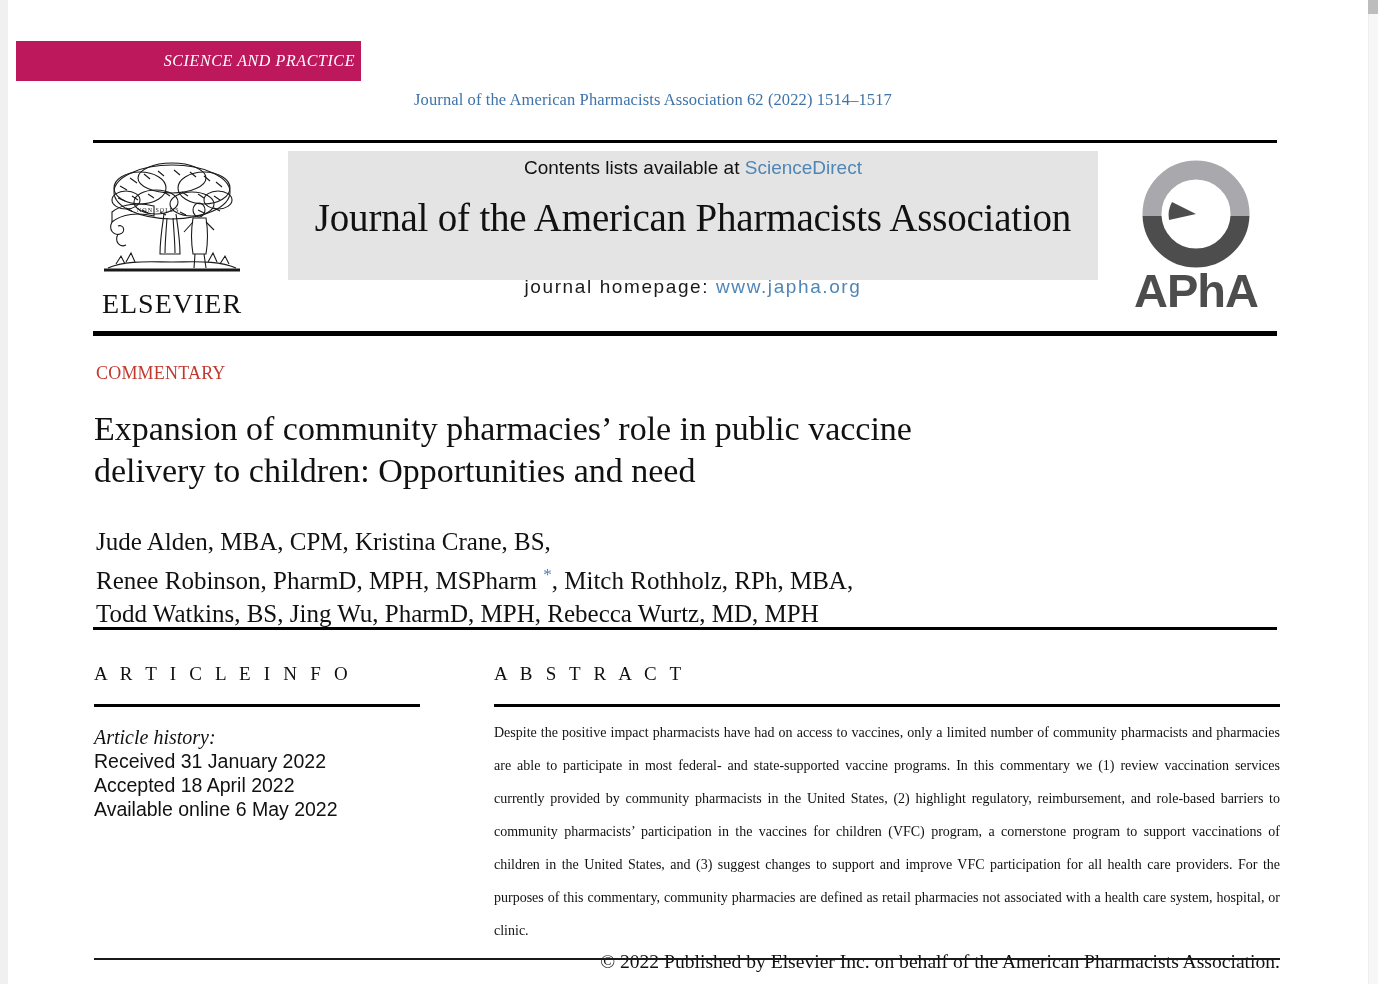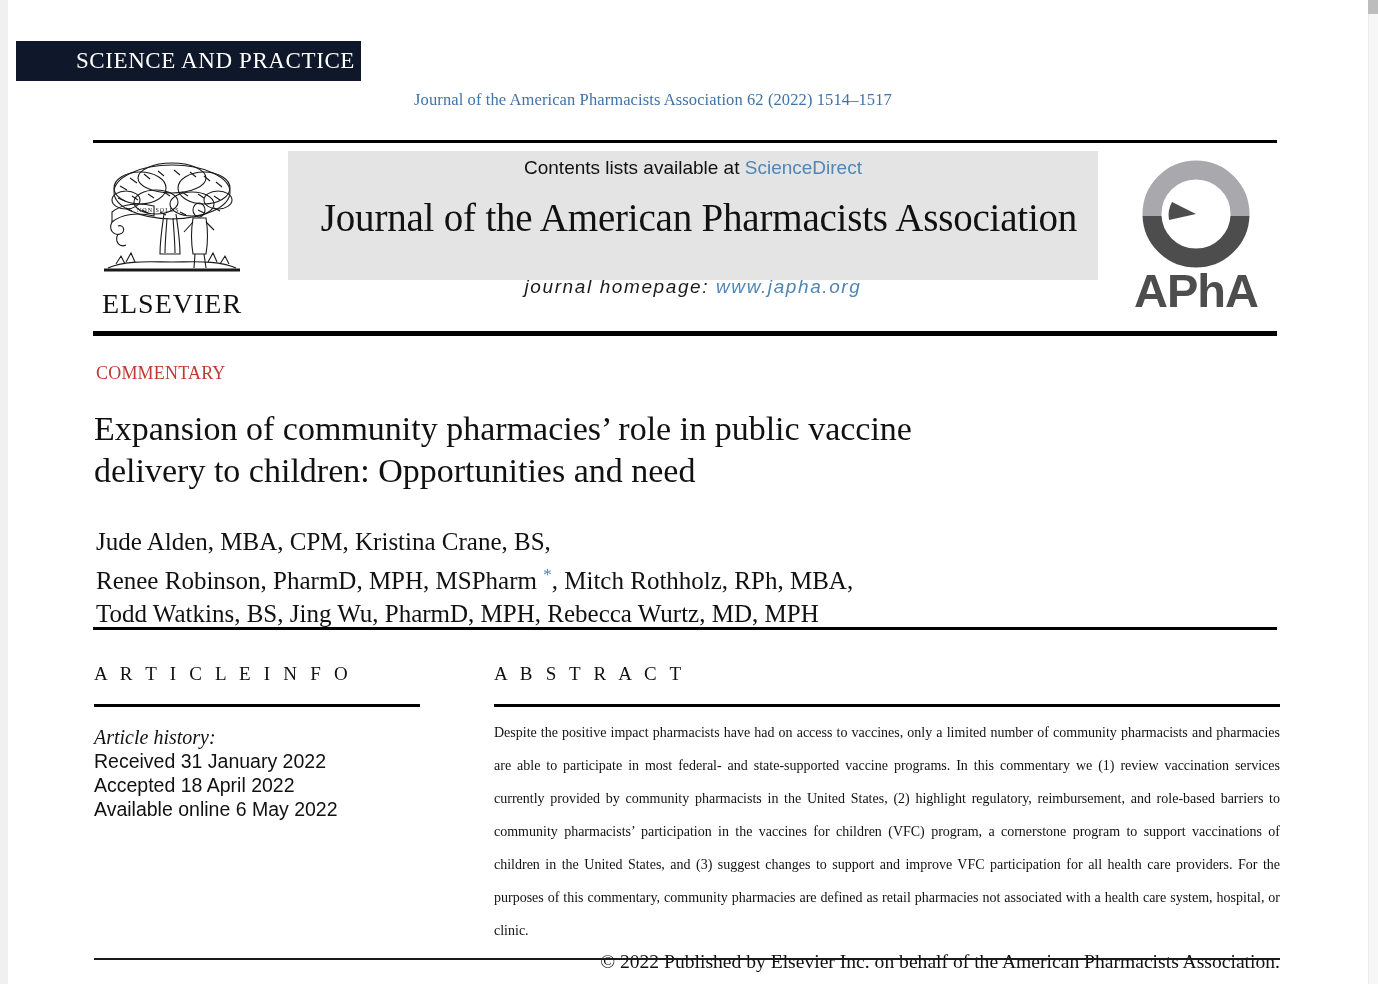--- a/index.html
+++ b/index.html
@@ -60,30 +60,31 @@
     background: #bdbdbd;
   }
 
   
   .science-banner {
     position: absolute;
     left: 8px;
     top: 41px;
     width: 345px;
     height: 40px;
-    background: #0f172a;
+    background: #be185d;
     color: #ffffff;
     font-family: "Liberation Serif", "DejaVu Serif", serif;
-    font-size: 23px;
+    font-size: 16px;
     letter-spacing: 0.6px;
     display: flex;
     align-items: center;
     justify-content: flex-end;
     padding-right: 6px;
     box-sizing: border-box;
+    font-style: italic;
   }
 
   .journal-ref {
     position: absolute;
     left: 0;
     top: 90px;
     width: 1290px;
     text-align: center;
     color: #3f73a8;
     font-size: 16.5px;
@@ -129,32 +130,30 @@
   .masthead-title {
     position: absolute;
     left: 0; top: 44px;
     width: 810px;
     text-align: center;
     font-family: "Liberation Serif", "DejaVu Serif", serif;
     font-size: 39px;
     line-height: 46px;
     color: #111111;
     letter-spacing: -0.2px;
-    margin-left: 6px;
   }
   .homepage-line {
     position: absolute;
     left: 0; top: 125px;
     width: 810px;
     text-align: center;
     font-family: "Liberation Sans", "DejaVu Sans", sans-serif;
     font-size: 19px;
     letter-spacing: 1.6px;
     color: #1b1b1b;
-    font-style: italic;
   }
   .homepage-line .url { color: #4f86b5; }
 
   
   .elsevier-logo {
     position: absolute;
     left: 88px;
     top: 152px;
     width: 152px;
     height: 170px;

